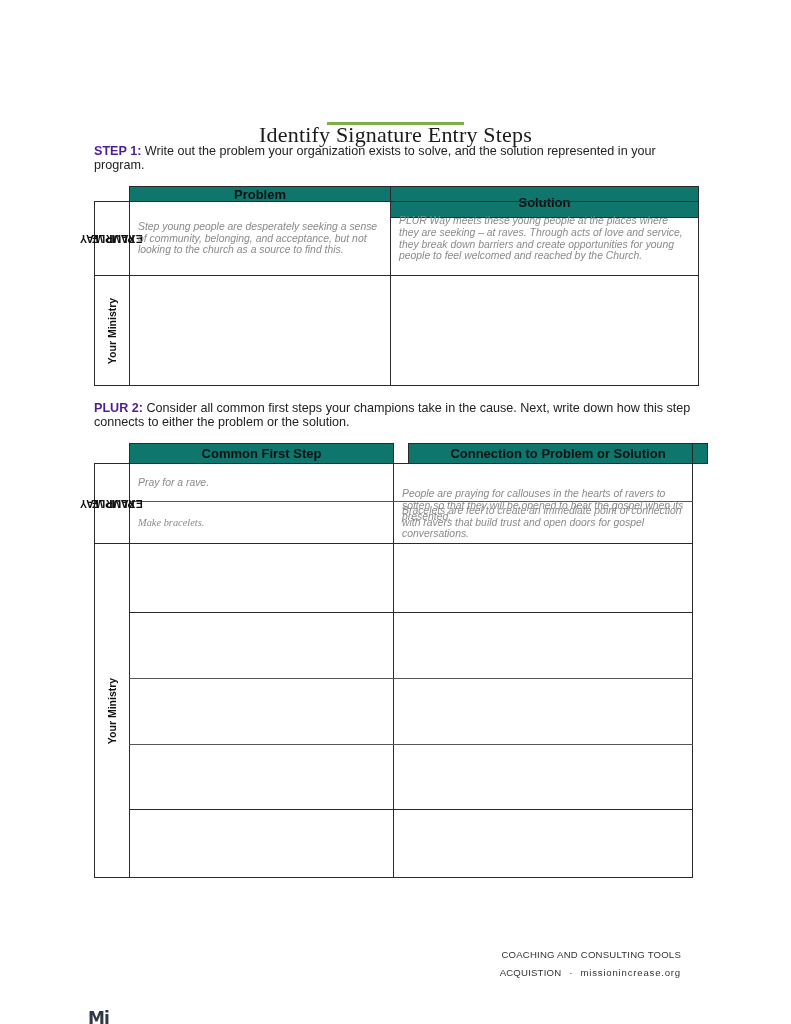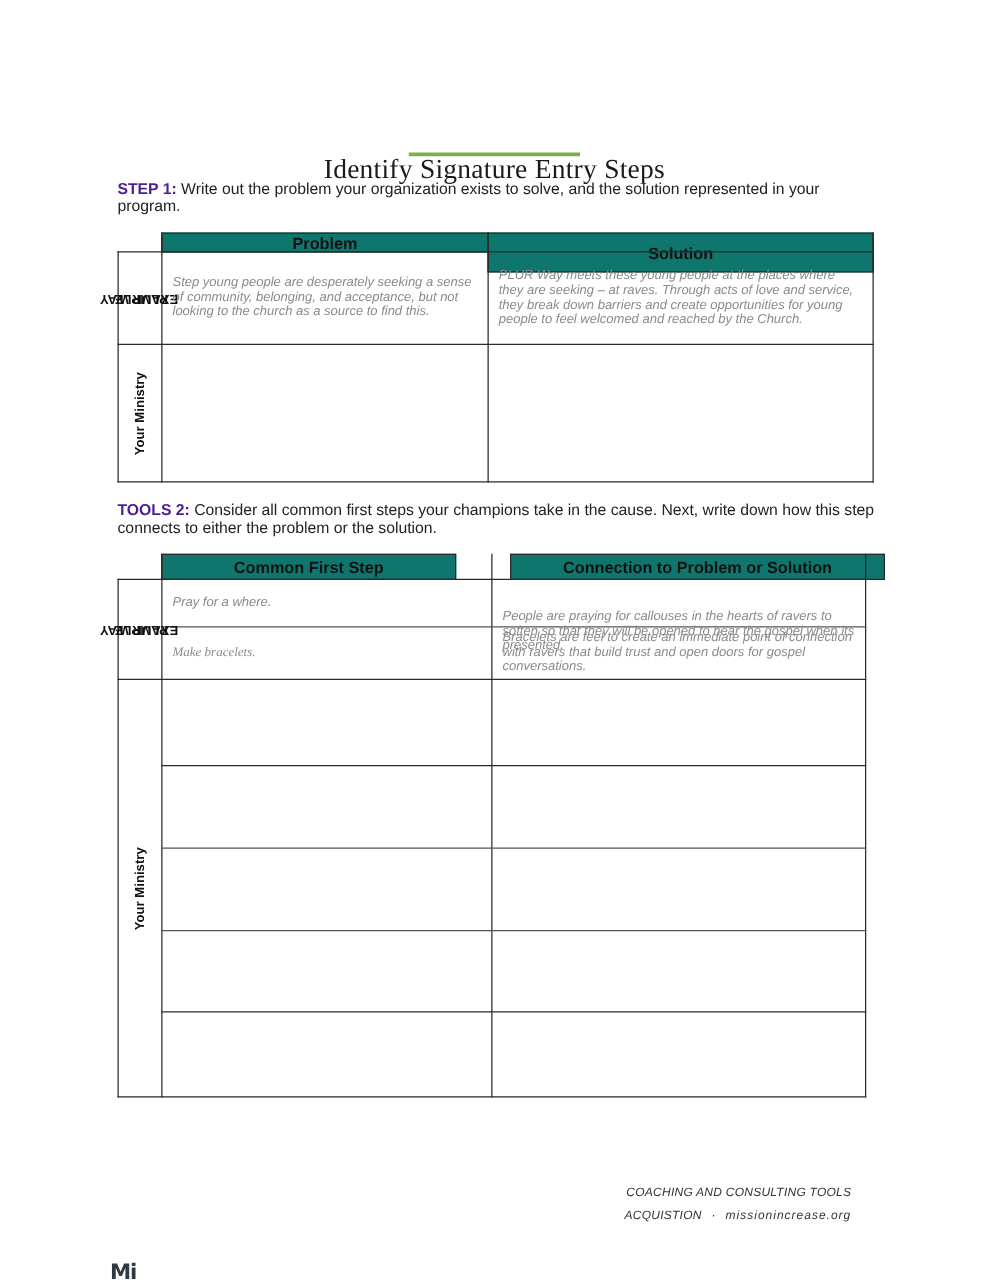--- a/index.html
+++ b/index.html
@@ -6,21 +6,21 @@
   body { width: 791px; height: 1024px; position: relative; overflow: hidden; font-family: "Liberation Sans", sans-serif; color: #1d1d1d; }
   .title { position: absolute; left: 0; width: 791px; top: 80px; text-align: center; font-family: "Liberation Serif", serif; font-size: 22px; color: #1a1a1a; letter-spacing: 0.2px; margin-top: 42px; }
   .title-rule { position: absolute; left: 327px; top: 122px; width: 137px; height: 3px; background: #7cb046; }
   .step { position: absolute; left: 94px; width: 610px; font-size: 12.6px; line-height: 14px; color: #222; }
   .step b { font-weight: bold; color: #4c1d95; text-align: right; }
   .line { position: absolute; background: #2a2a2a; }
   .hdr { position: absolute; background: #0f766e; box-sizing: border-box; border: 1px solid #2a2a2a; font-weight: bold; font-size: 13px; color: #111; display: flex; align-items: center; justify-content: center; }
   .cell { position: absolute; box-sizing: border-box; font-style: italic; color: #8a8a8a; font-size: 10.4px; line-height: 11.6px; display: flex; align-items: center; padding: 0 8px; }
   .vlabel { position: absolute; display: flex; align-items: center; justify-content: center; }
   .vlabel span { display: block; transform: rotate(-90deg); white-space: nowrap; font-weight: bold; font-size: 10.5px; line-height: 10px; text-align: center; color: #111; }
-  .footer-right { position: absolute; right: 110px; font-size: 9.6px; color: #333; letter-spacing: 0.2px; text-align: right; font-style: italic; }
+  .footer-right { position: absolute; right: 110px; font-size: 9.6px; color: #333; letter-spacing: 0.2px; text-align: right; }
   .logo { position: absolute; left: 88px; top: 960px; font-weight: bold; font-size: 17px; color: #2f3a45; letter-spacing: -1px; font-family: "DejaVu Sans", sans-serif; margin-top: 48px; }
 </style>
 </head>
 <body>
 
 <div class="title">Identify Signature Entry Steps</div>
 <div class="title-rule"></div>
 
 <div class="step" style="top:144px;">
   <b>STEP 1:</b><span> Write out the problem your organization exists to solve, and the solution represented in your program.</span>
@@ -49,25 +49,25 @@
   <div class="cell" style="left:391px; top:202px; width:307px; height:73px;">PLUR Way meets these young people at the places where they are seeking – at raves. Through acts of love and service, they break down barriers and create opportunities for young people to feel welcomed and reached by the Church.</div>
 
   <div class="vlabel" style="left:95px; top:276px; width:34px; height:109px;">
     <span>Your Ministry</span>
   </div>
   <div class="cell" style="left:130px; top:276px; width:260px; height:109px;"></div>
   <div class="cell" style="left:391px; top:276px; width:307px; height:109px;"></div>
 </div>
 
 <div class="step" style="top:401px;">
-  <b>TOOLS 2:</b><span> Consider all common first steps your champions take in the cause. Next, write down how this step connects to either the problem or the solution.</span>
+  <b>PLUR 2:</b><span> Consider all common first steps your champions take in the cause. Next, write down how this step connects to either the problem or the solution.</span>
 </div>
 
 <div>
-  <div class="hdr" style="left:129px; top:443px; width:236px; height:21px;">Common First Step</div>
+  <div class="hdr" style="left:129px; top:443px; width:265px; height:21px;">Common First Step</div>
   <div class="hdr" style="left:393px; top:443px; width:300px; height:21px;margin-left:15px;">Connection to Problem or Solution</div>
 
   <div class="line" style="left:94px; top:463px; width:599px; height:1px;"></div>
   <div class="line" style="left:94px; top:463px; width:1px; height:415px;"></div>
   <div class="line" style="left:692px; top:443px; width:1px; height:435px;"></div>
   <div class="line" style="left:94px; top:877px; width:599px; height:1px;"></div>
   <div class="line" style="left:129px; top:443px; width:1px; height:435px;"></div>
   <div class="line" style="left:393px; top:443px; width:1px; height:435px;"></div>
 
   <div class="line" style="left:129px; top:501px; width:564px; height:1px; background:#555;"></div>
@@ -77,21 +77,21 @@
   <div class="line" style="left:129px; top:744px; width:564px; height:1px; background:#555;"></div>
   <div class="line" style="left:129px; top:809px; width:564px; height:1px;"></div>
 
   <div class="vlabel" style="left:95px; top:464px; width:34px; height:79px;">
     <span>
         <span>PLUR WAY</span>
         <span>EXAMPLE</span>
       </span>
   </div>
 
-  <div class="cell" style="left:130px; top:464px; width:263px; height:37px;">Pray for a where.</div>
+  <div class="cell" style="left:130px; top:464px; width:263px; height:37px;">Pray for a rave.</div>
   <div class="cell" style="left:394px; top:487px; width:298px; height:37px;">People are praying for callouses in the hearts of ravers to soften so that they will be opened to hear the gospel when its presented.</div>
   <div class="cell" style="left:130px; top:502px; width:263px; height:41px;font-family:Liberation Serif, serif;">Make bracelets.</div>
   <div class="cell" style="left:394px; top:502px; width:298px; height:41px;">Bracelets are feel to create an immediate point of connection with ravers that build trust and open doors for gospel conversations.</div>
 
   <div class="vlabel" style="left:95px; top:544px; width:34px; height:333px;">
     <span>Your Ministry</span>
   </div>
 
   <div class="cell" style="left:130px; top:544px; width:263px; height:68px;"></div>
   <div class="cell" style="left:394px; top:544px; width:298px; height:68px;"></div>

